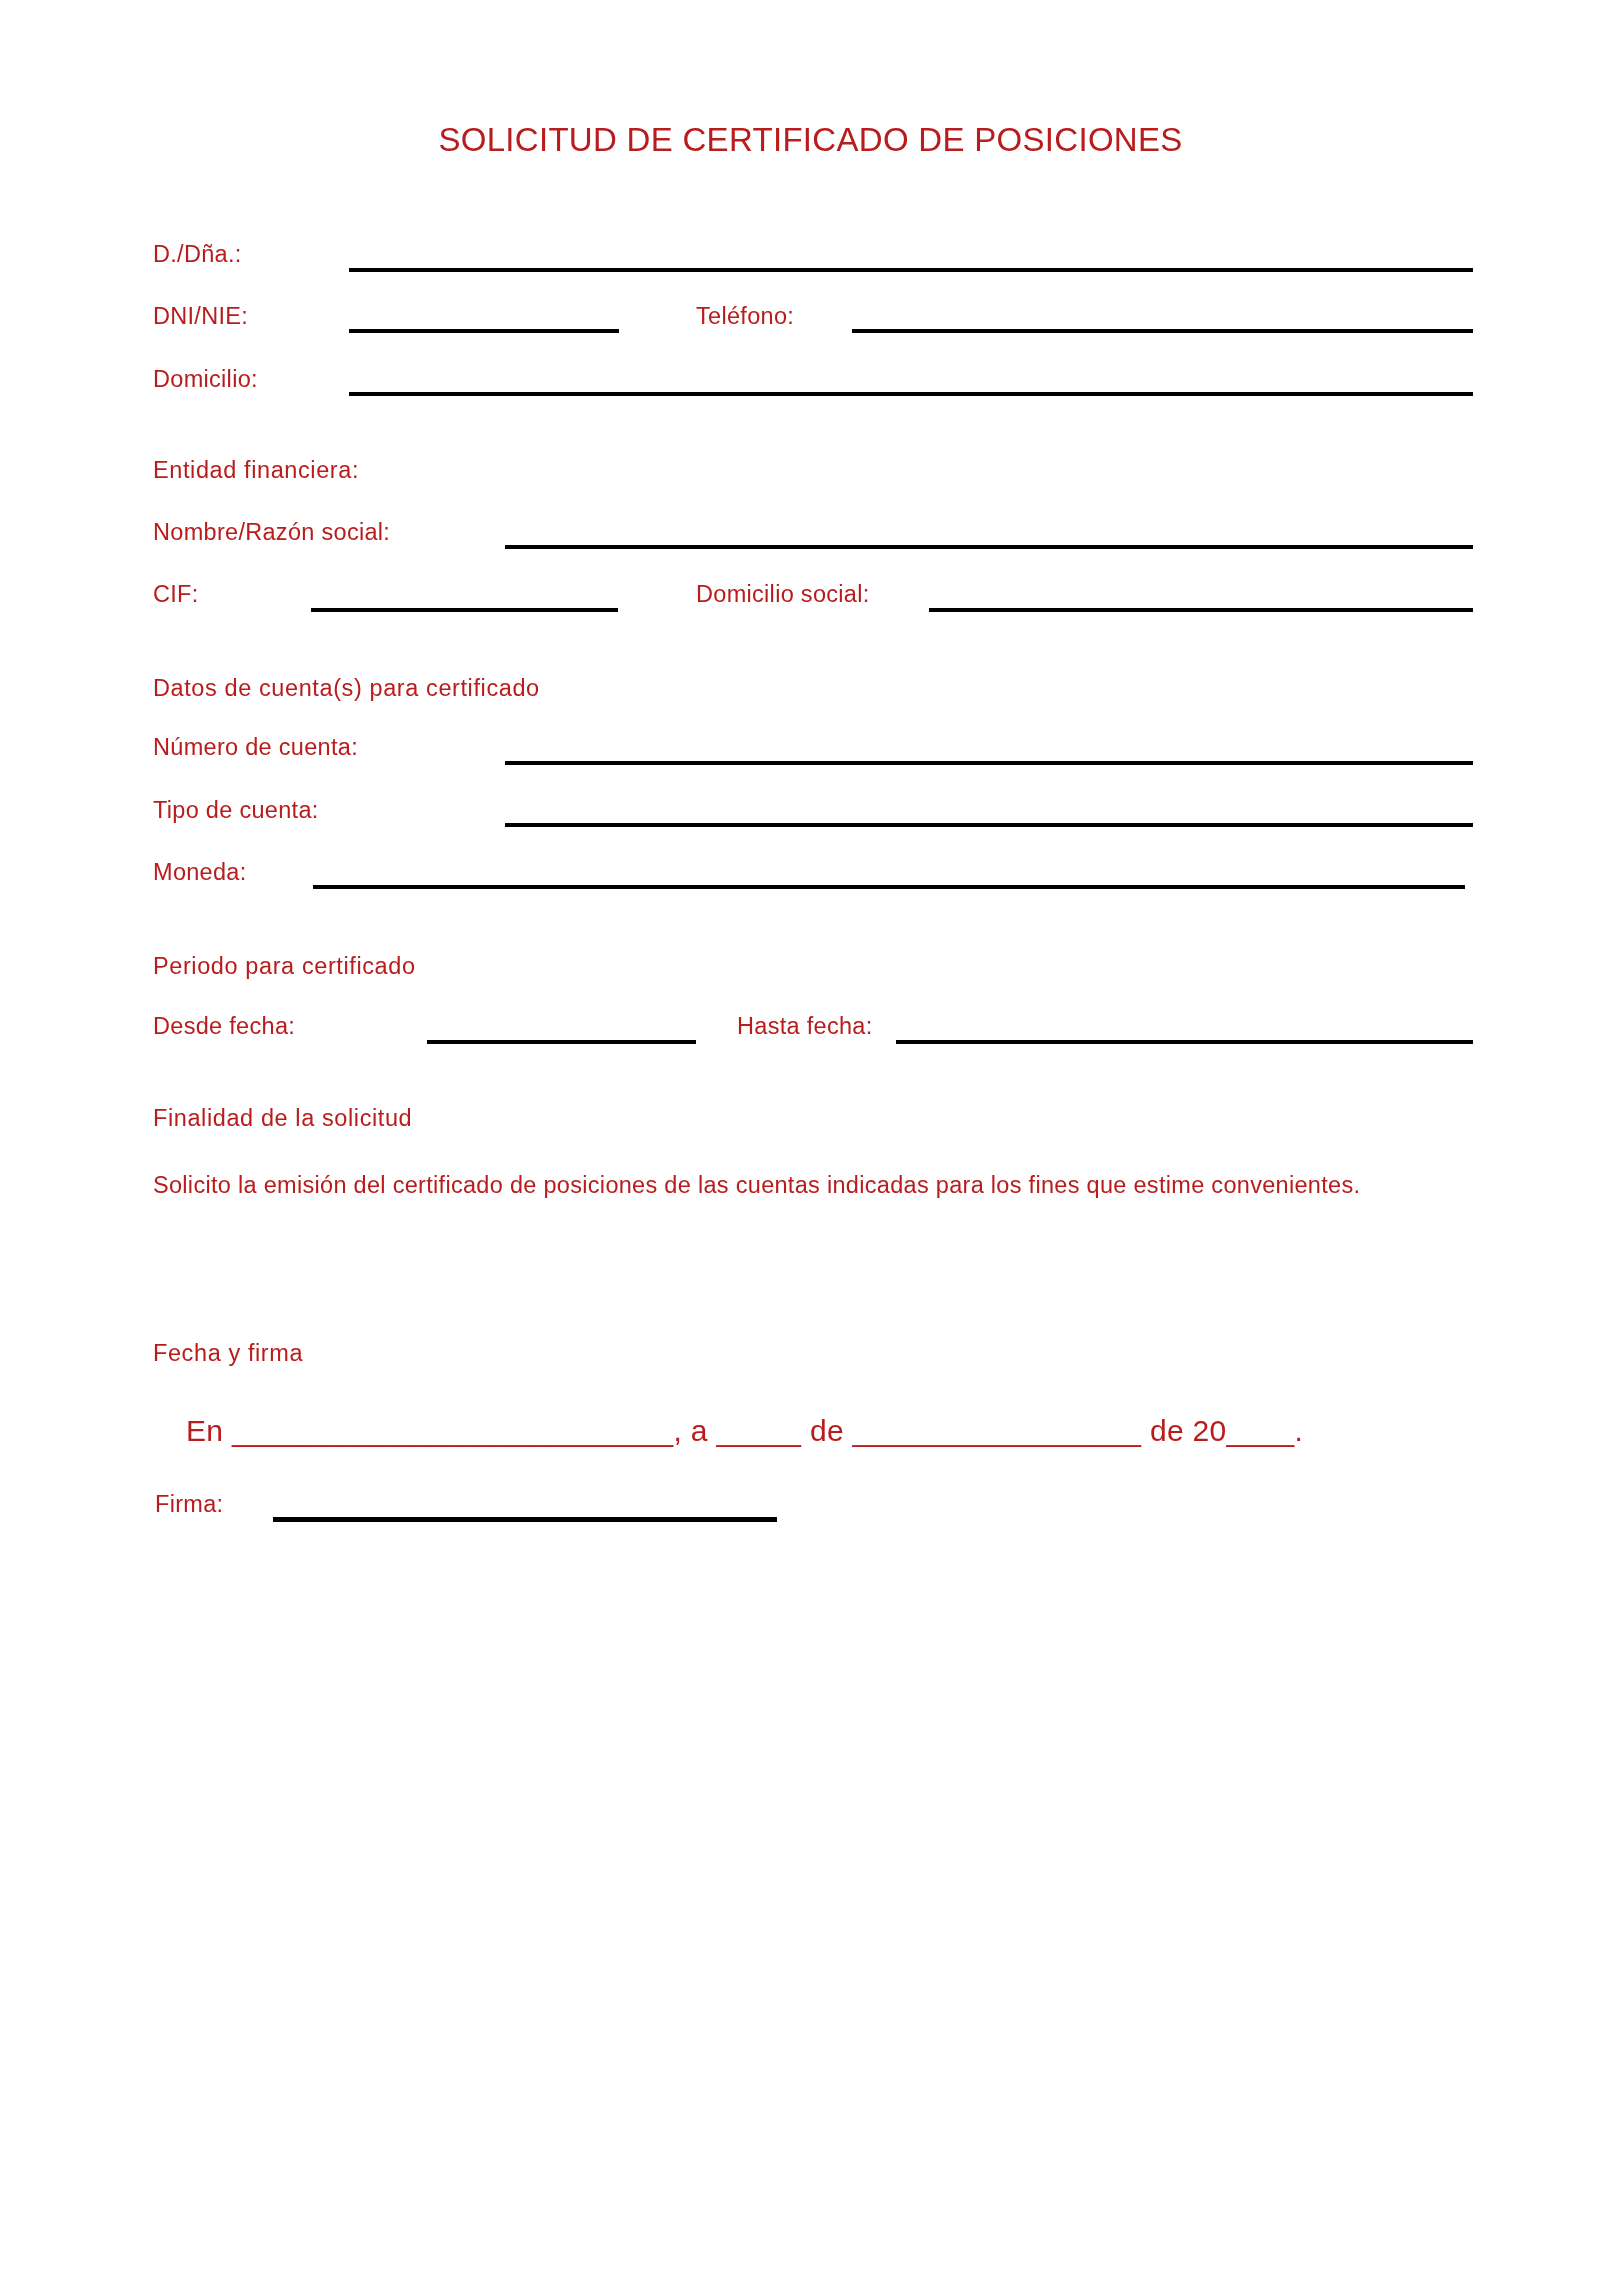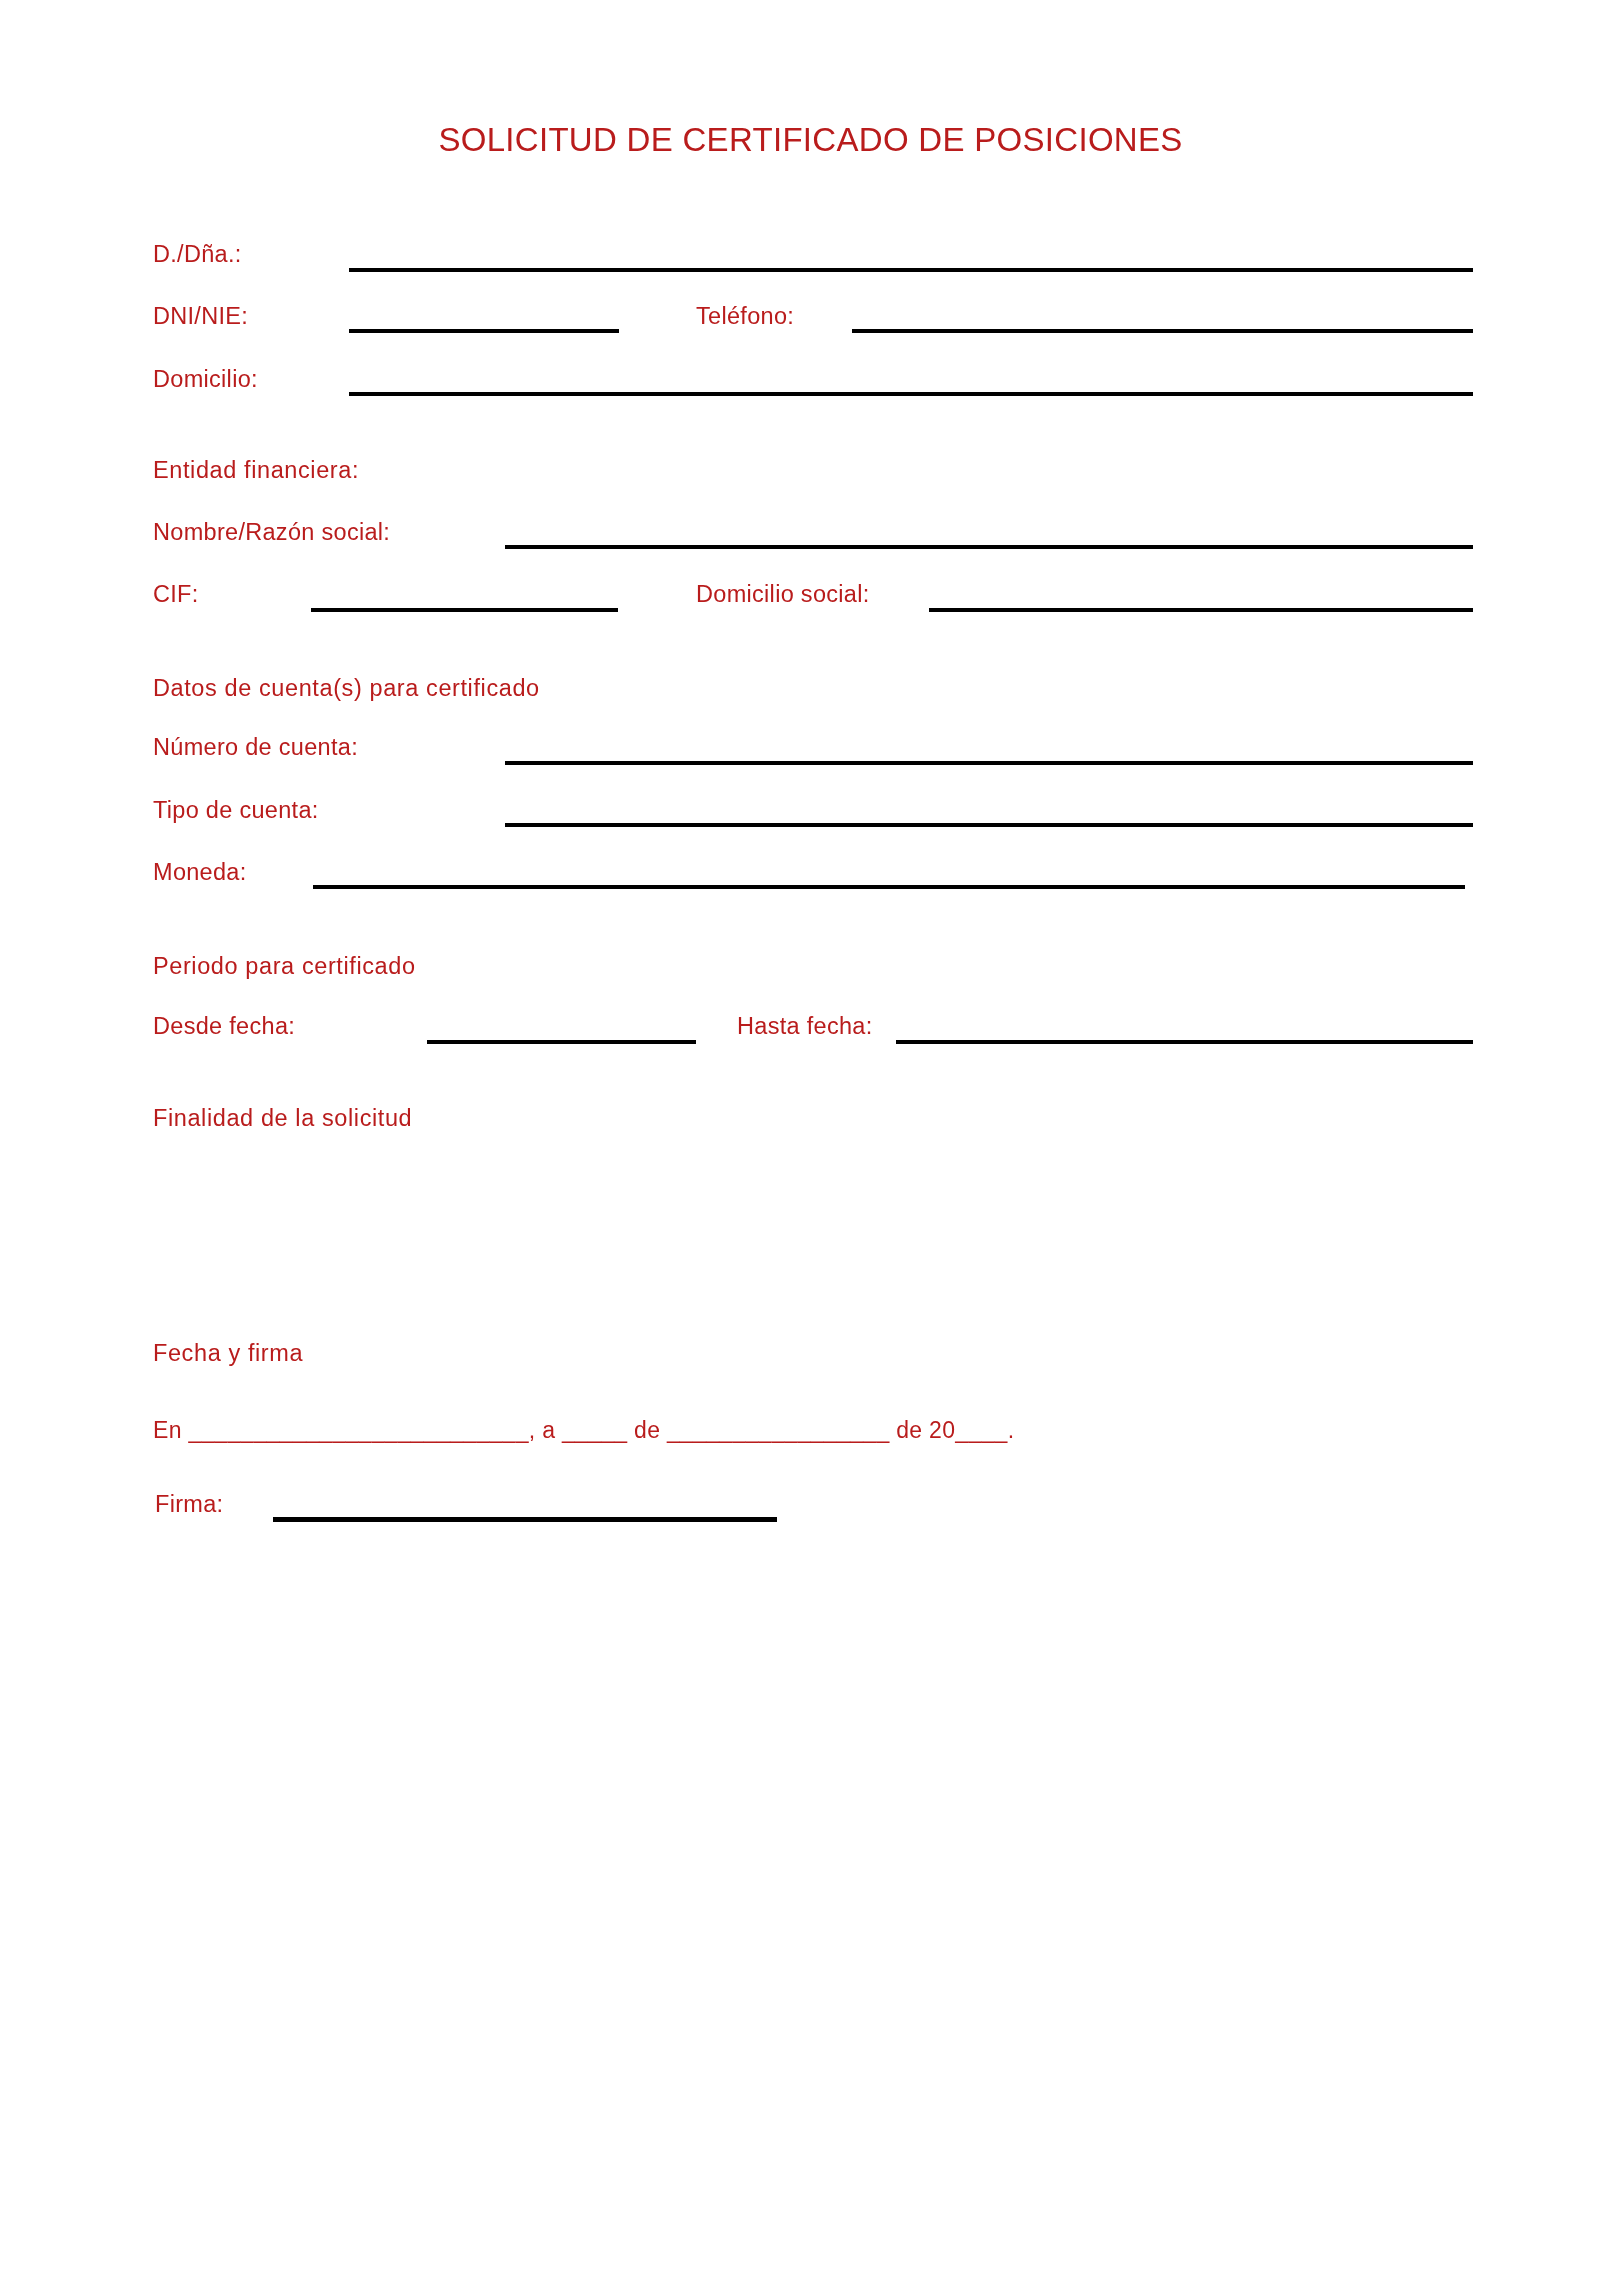--- a/index.html
+++ b/index.html
@@ -44,23 +44,24 @@
   .fline.thick {
     height: 4.9px;
   }
   .para {
     position: absolute;
     font-size: 23.5px;
     line-height: 39px;
   }
   .date-line {
     position: absolute;
-    font-size: 23px;
+    font-size: 30px;
     line-height: 29px;
     white-space: nowrap;
+    margin-left: 33px;
   }
 </style>
 </head>
 <body>
 
 <div class="page">
 
   <div class="doc-title">SOLICITUD DE CERTIFICADO DE POSICIONES</div>
 
   <div class="label" style="left:153px; top:240px;text-align:right;">D./Dña.:</div>
@@ -96,20 +97,21 @@
   <div class="fline" style="left:313px; top:885px; width:1152px;"></div>
 
   <div class="heading" style="left:153px; top:952px;">Periodo para certificado</div>
 
   <div class="label" style="left:153px; top:1012px;">Desde fecha:</div>
   <div class="fline" style="left:427px; top:1040px; width:269px;"></div>
   <div class="label" style="left:737px; top:1012px;">Hasta fecha:</div>
   <div class="fline" style="left:896px; top:1040px; width:577px;"></div>
 
   <div class="heading" style="left:153px; top:1104px;">Finalidad de la solicitud</div>
+  <div class="para" style="left:153px; top:1166px; width:1255px;">Solicito la emisión del certificado de posiciones de las cuentas indicadas para los fines que estime convenientes.</div>
 
   <div class="heading" style="left:153px; top:1339px;">Fecha y firma</div>
 
   <div class="date-line" style="left:153px; top:1416px;">En __________________________, a _____ de _________________ de 20____.</div>
 
   <div class="label" style="left:155px; top:1490px;">Firma:</div>
   <div class="fline thick" style="left:273px; top:1517px; width:504px;"></div>
 
 </div>
 

